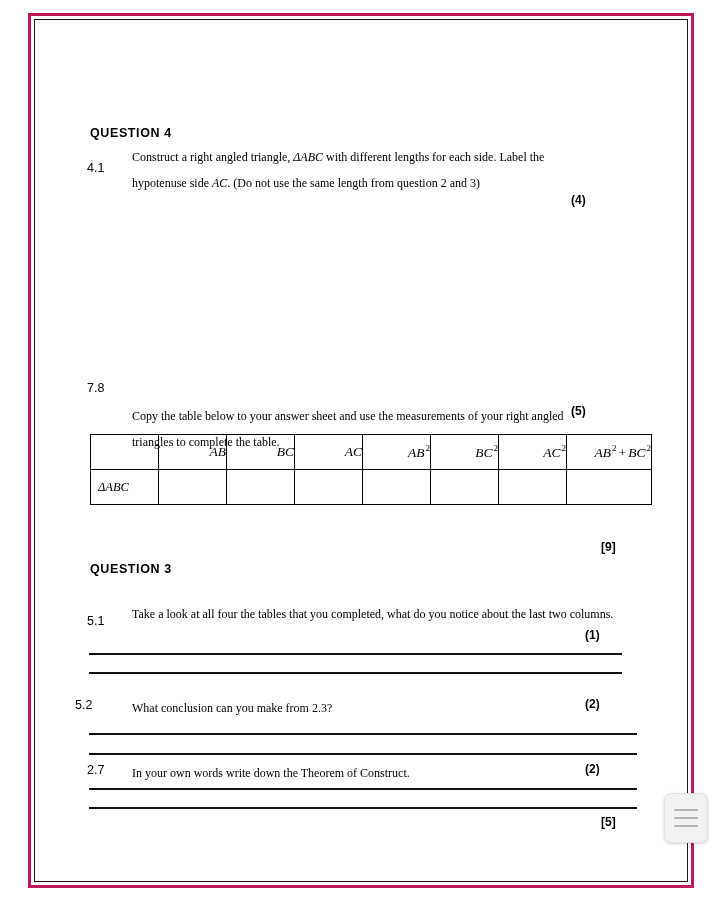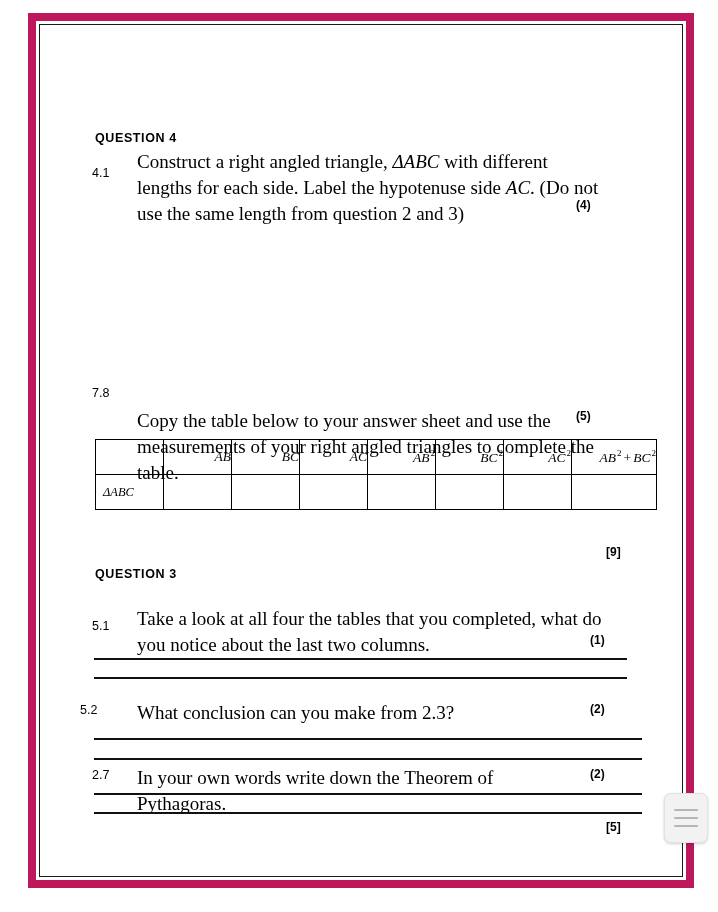--- a/index.html
+++ b/index.html
@@ -16,21 +16,21 @@
   }
 
   
   #page-frame {
     position: absolute;
     left: 28px;
     top: 13px;
     width: 666px;
     height: 875px;
     background: #ffffff;
-    border: 8px solid #be185d;
+    border: 3px solid #be185d;
     box-sizing: border-box;
   }
   #page-frame-inner {
     position: absolute;
     left: 3px;
     top: 3px;
     right: 3px;
     bottom: 3px;
     border: 1px solid #1a1a1a;
     box-sizing: border-box;
@@ -56,21 +56,21 @@
   }
   .qnum {
     position: absolute;
     font-family: "Liberation Sans", sans-serif;
     font-size: 12.5px;
     color: #000000;
   }
   .qbody {
     position: absolute;
     font-family: "Liberation Serif", serif;
-    font-size: 19px;
+    font-size: 12px;
     line-height: 26px;
     color: #000000;
   }
   .qbody .mathvar {
     font-style: italic;
   }
   .marks {
     position: absolute;
     font-family: "Liberation Sans", sans-serif;
     font-weight: bold;
@@ -225,21 +225,21 @@
 
     <div class="qbody" style="left:101px; top:679px; width:440px;">What conclusion can you make from 2.3?</div>
 
     <div class="marks" style="left:554px; top:681px;">(2)</div>
 
     <div class="answer-line" style="left:58px; top:717px; width:548px;"></div>
     <div class="answer-line" style="left:58px; top:737px; width:548px;"></div>
 
     <div class="qnum" style="left:56px; top:747px;">2.7</div>
 
-    <div class="qbody" style="left:101px; top:744px; width:440px;">In your own words write down the Theorem of Pythagoras.</div>
+    <div class="qbody" style="left:101px; top:744px; width:440px;">In your own words write down the Theorem of Construct.</div>
 
     <div class="marks" style="left:554px; top:746px;">(2)</div>
 
     <div class="answer-line" style="left:58px; top:772px; width:548px;"></div>
     <div class="answer-line" style="left:58px; top:791px; width:548px;"></div>
 
     <div class="total-marks" style="left:570px; top:799px;">[5]</div>
 
   </div>
 </div>

